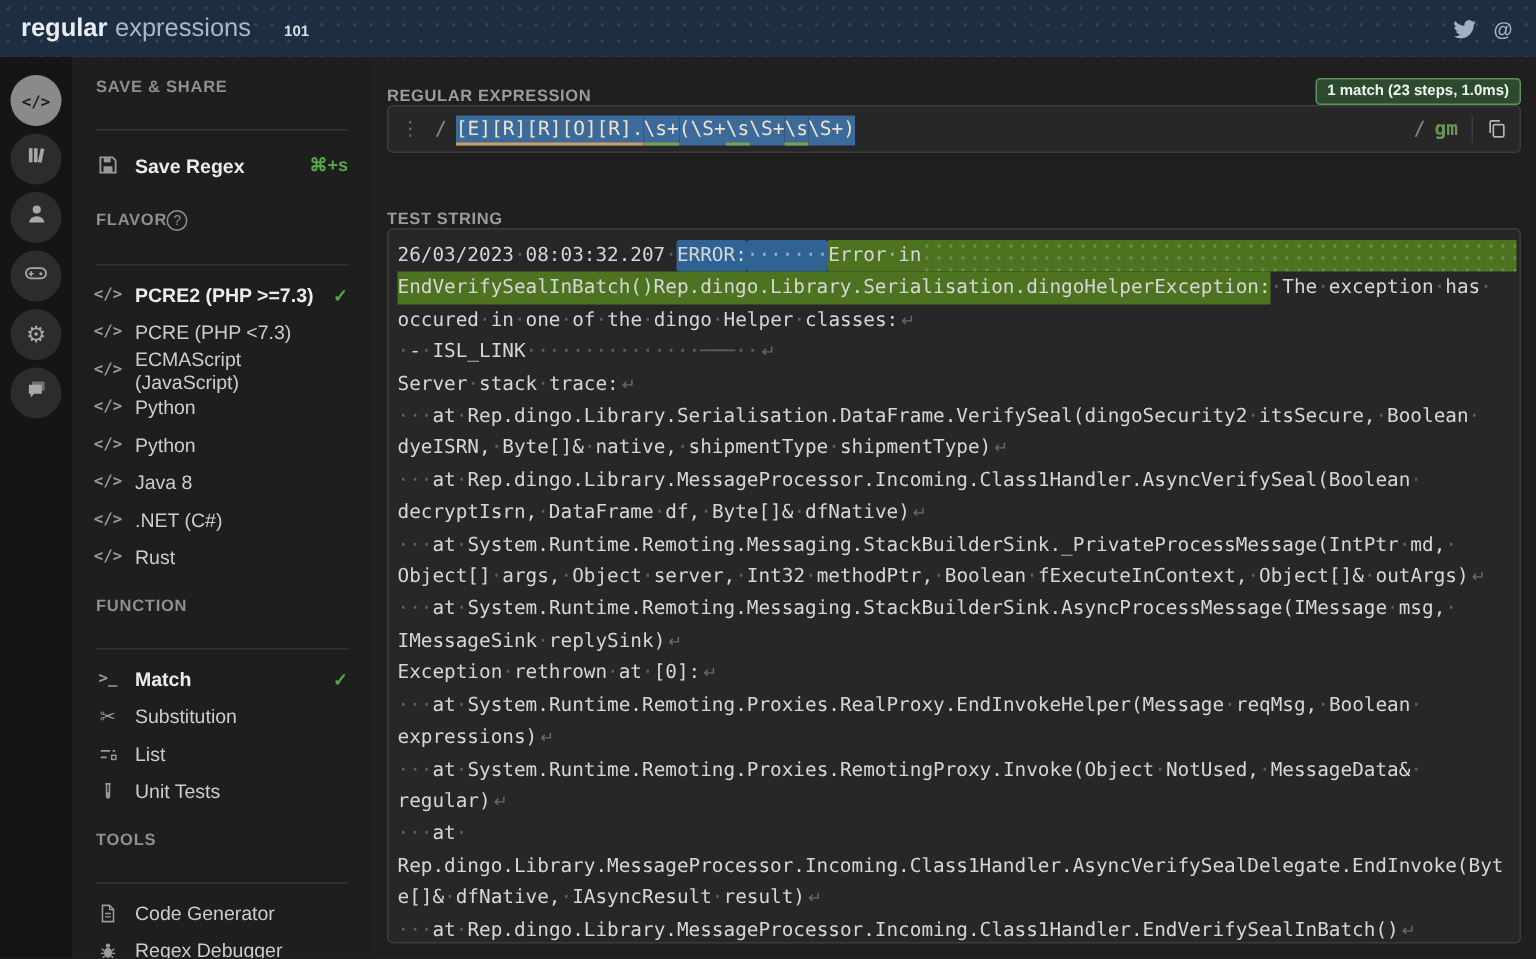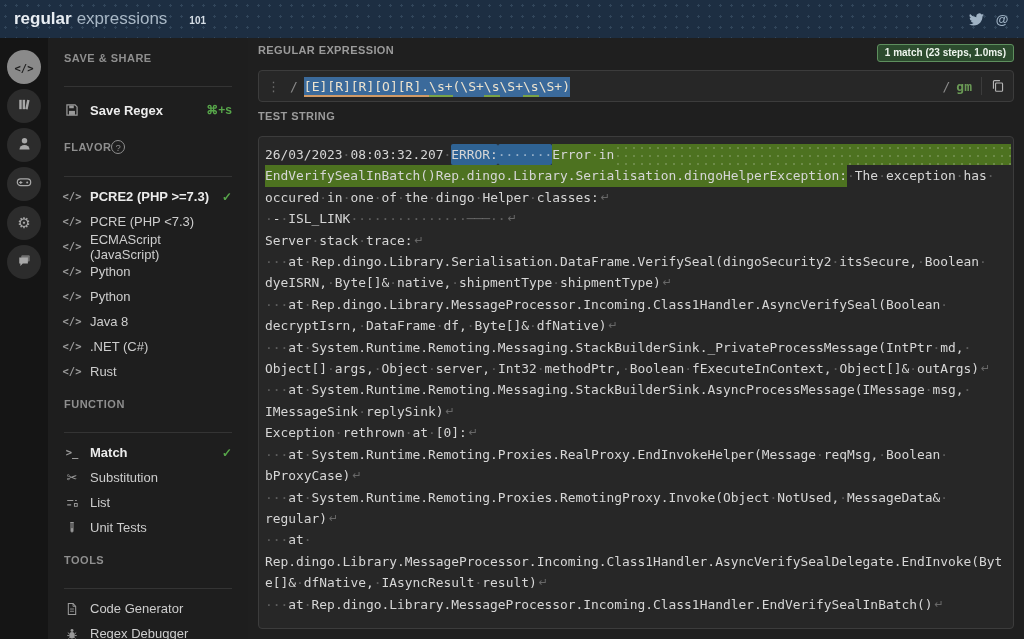--- a/index.html
+++ b/index.html
@@ -45,37 +45,37 @@
   .item.bold{font-weight:700;color:var(--txt-bright)}
   .item .check{margin-left:auto;color:var(--accent-green);font-size:12px;font-weight:700}
   .save-row{height:32px;font-size:13px}
   .save-row .shortcut{margin-left:auto;color:var(--accent-green);font-size:12px}
   .qmark{width:14px;height:14px;border:1px solid #8f8f8f;border-radius:50%;font-size:9.5px;
     display:flex;align-items:center;justify-content:center;color:#8f8f8f;font-weight:400;cursor:pointer}
   .list-block{margin-top:7px;margin-bottom:2px}
 
   
   main{flex:1;display:flex;flex-direction:column;padding:6px 10px 10px;min-width:0}
-  .bar{height:26px;display:flex;align-items:flex-start;justify-content:space-between;flex:0 0 26px}
+  .bar{height:26px;display:flex;align-items:flex-end;justify-content:space-between;flex:0 0 26px}
   .bar-label{font-size:11px;font-weight:700;letter-spacing:.4px;color:#9b9b9b}
   .badge{font-size:10px;font-weight:700;color:#eef5ee;background:#2c4b2e;border:1px solid #5e8f5e;
     border-radius:3px;padding:2px 7px;line-height:1.2}
 
   .regex-box{height:32px;flex:0 0 32px;background:var(--bg-box);border:1px solid var(--border-box);
     border-radius:4px;display:flex;align-items:center;padding:0 8px;
     font-family:"DejaVu Sans Mono",monospace;font-size:13px;margin-bottom:6px}
   .handle{color:#6e6e6e;font-size:13px;margin:0 4px 0 0;cursor:grab}
   .delim{color:#8a8a8a;margin:0 6px}
   .rx-seg{background:var(--sel-blue);color:#ece3cf;padding:2px 0 1px;border-bottom:2px solid transparent;white-space:pre}
   .rx-spacer{flex:1}
   .flags{color:var(--flag-green);font-weight:700;cursor:pointer}
   .vdiv{width:1px;height:18px;background:#3c3c3c;margin:0 9px}
   .copy-btn{color:#b4b4b4;display:flex;align-items:center;cursor:pointer}
 
-  .test-bar{margin-top:2px}
+  .test-bar{margin-top:18px}
   .editor{flex:1;background:var(--bg-box);border:1px solid var(--border-box);border-radius:4px;
     padding:7px 2px 6px 6px;font-family:"DejaVu Sans Mono",monospace;font-size:12.9px;
     line-height:21.4px;color:#d6d6d6;overflow:hidden;cursor:text}
   .line{display:flex;white-space:pre}
   .seg{white-space:pre}
   .h-m{background:var(--match-blue);border-radius:2px}
   .h-g{background:var(--group-green)}
   .ws{color:rgba(255,255,255,.26)}
   .h-m .ws,.h-g .ws{color:rgba(255,255,255,.5)}
   .fill{flex:1;background-image:radial-gradient(rgba(255,255,255,.18) 1px,transparent 1.2px);background-size:8px 8px}
@@ -315,21 +315,21 @@
           <div class="line"><span class="seg"><span class="ws">···</span>at<span class="ws">·</span>Rep.dingo.Library.Serialisation.DataFrame.VerifySeal(dingoSecurity2<span class="ws">·</span>itsSecure,<span class="ws">·</span>Boolean<span class="ws">·</span></span></div>
           <div class="line"><span class="seg">dyeISRN,<span class="ws">·</span>Byte[]&amp;<span class="ws">·</span>native,<span class="ws">·</span>shipmentType<span class="ws">·</span>shipmentType)</span><span class="eol">↵</span></div>
           <div class="line"><span class="seg"><span class="ws">···</span>at<span class="ws">·</span>Rep.dingo.Library.MessageProcessor.Incoming.Class1Handler.AsyncVerifySeal(Boolean<span class="ws">·</span></span></div>
           <div class="line"><span class="seg">decryptIsrn,<span class="ws">·</span>DataFrame<span class="ws">·</span>df,<span class="ws">·</span>Byte[]&amp;<span class="ws">·</span>dfNative)</span><span class="eol">↵</span></div>
           <div class="line"><span class="seg"><span class="ws">···</span>at<span class="ws">·</span>System.Runtime.Remoting.Messaging.StackBuilderSink._PrivateProcessMessage(IntPtr<span class="ws">·</span>md,<span class="ws">·</span></span></div>
           <div class="line"><span class="seg">Object[]<span class="ws">·</span>args,<span class="ws">·</span>Object<span class="ws">·</span>server,<span class="ws">·</span>Int32<span class="ws">·</span>methodPtr,<span class="ws">·</span>Boolean<span class="ws">·</span>fExecuteInContext,<span class="ws">·</span>Object[]&amp;<span class="ws">·</span>outArgs)</span><span class="eol">↵</span></div>
           <div class="line"><span class="seg"><span class="ws">···</span>at<span class="ws">·</span>System.Runtime.Remoting.Messaging.StackBuilderSink.AsyncProcessMessage(IMessage<span class="ws">·</span>msg,<span class="ws">·</span></span></div>
           <div class="line"><span class="seg">IMessageSink<span class="ws">·</span>replySink)</span><span class="eol">↵</span></div>
           <div class="line"><span class="seg">Exception<span class="ws">·</span>rethrown<span class="ws">·</span>at<span class="ws">·</span>[0]:</span><span class="eol">↵</span></div>
           <div class="line"><span class="seg"><span class="ws">···</span>at<span class="ws">·</span>System.Runtime.Remoting.Proxies.RealProxy.EndInvokeHelper(Message<span class="ws">·</span>reqMsg,<span class="ws">·</span>Boolean<span class="ws">·</span></span></div>
-          <div class="line"><span class="seg">bProxyCase)</span><span class="eol">↵</span></div>
+          <div class="line"><span class="seg">expressions)</span><span class="eol">↵</span></div>
           <div class="line"><span class="seg"><span class="ws">···</span>at<span class="ws">·</span>System.Runtime.Remoting.Proxies.RemotingProxy.Invoke(Object<span class="ws">·</span>NotUsed,<span class="ws">·</span>MessageData&amp;<span class="ws">·</span></span></div>
           <div class="line"><span class="seg">regular)</span><span class="eol">↵</span></div>
           <div class="line"><span class="seg"><span class="ws">···</span>at<span class="ws">·</span></span></div>
           <div class="line"><span class="seg">Rep.dingo.Library.MessageProcessor.Incoming.Class1Handler.AsyncVerifySealDelegate.EndInvoke(Byt</span></div>
           <div class="line"><span class="seg">e[]&amp;<span class="ws">·</span>dfNative,<span class="ws">·</span>IAsyncResult<span class="ws">·</span>result)</span><span class="eol">↵</span></div>
           <div class="line"><span class="seg"><span class="ws">···</span>at<span class="ws">·</span>Rep.dingo.Library.MessageProcessor.Incoming.Class1Handler.EndVerifySealInBatch()</span><span class="eol">↵</span></div>
         </div>
     </main>
 
   </div>

